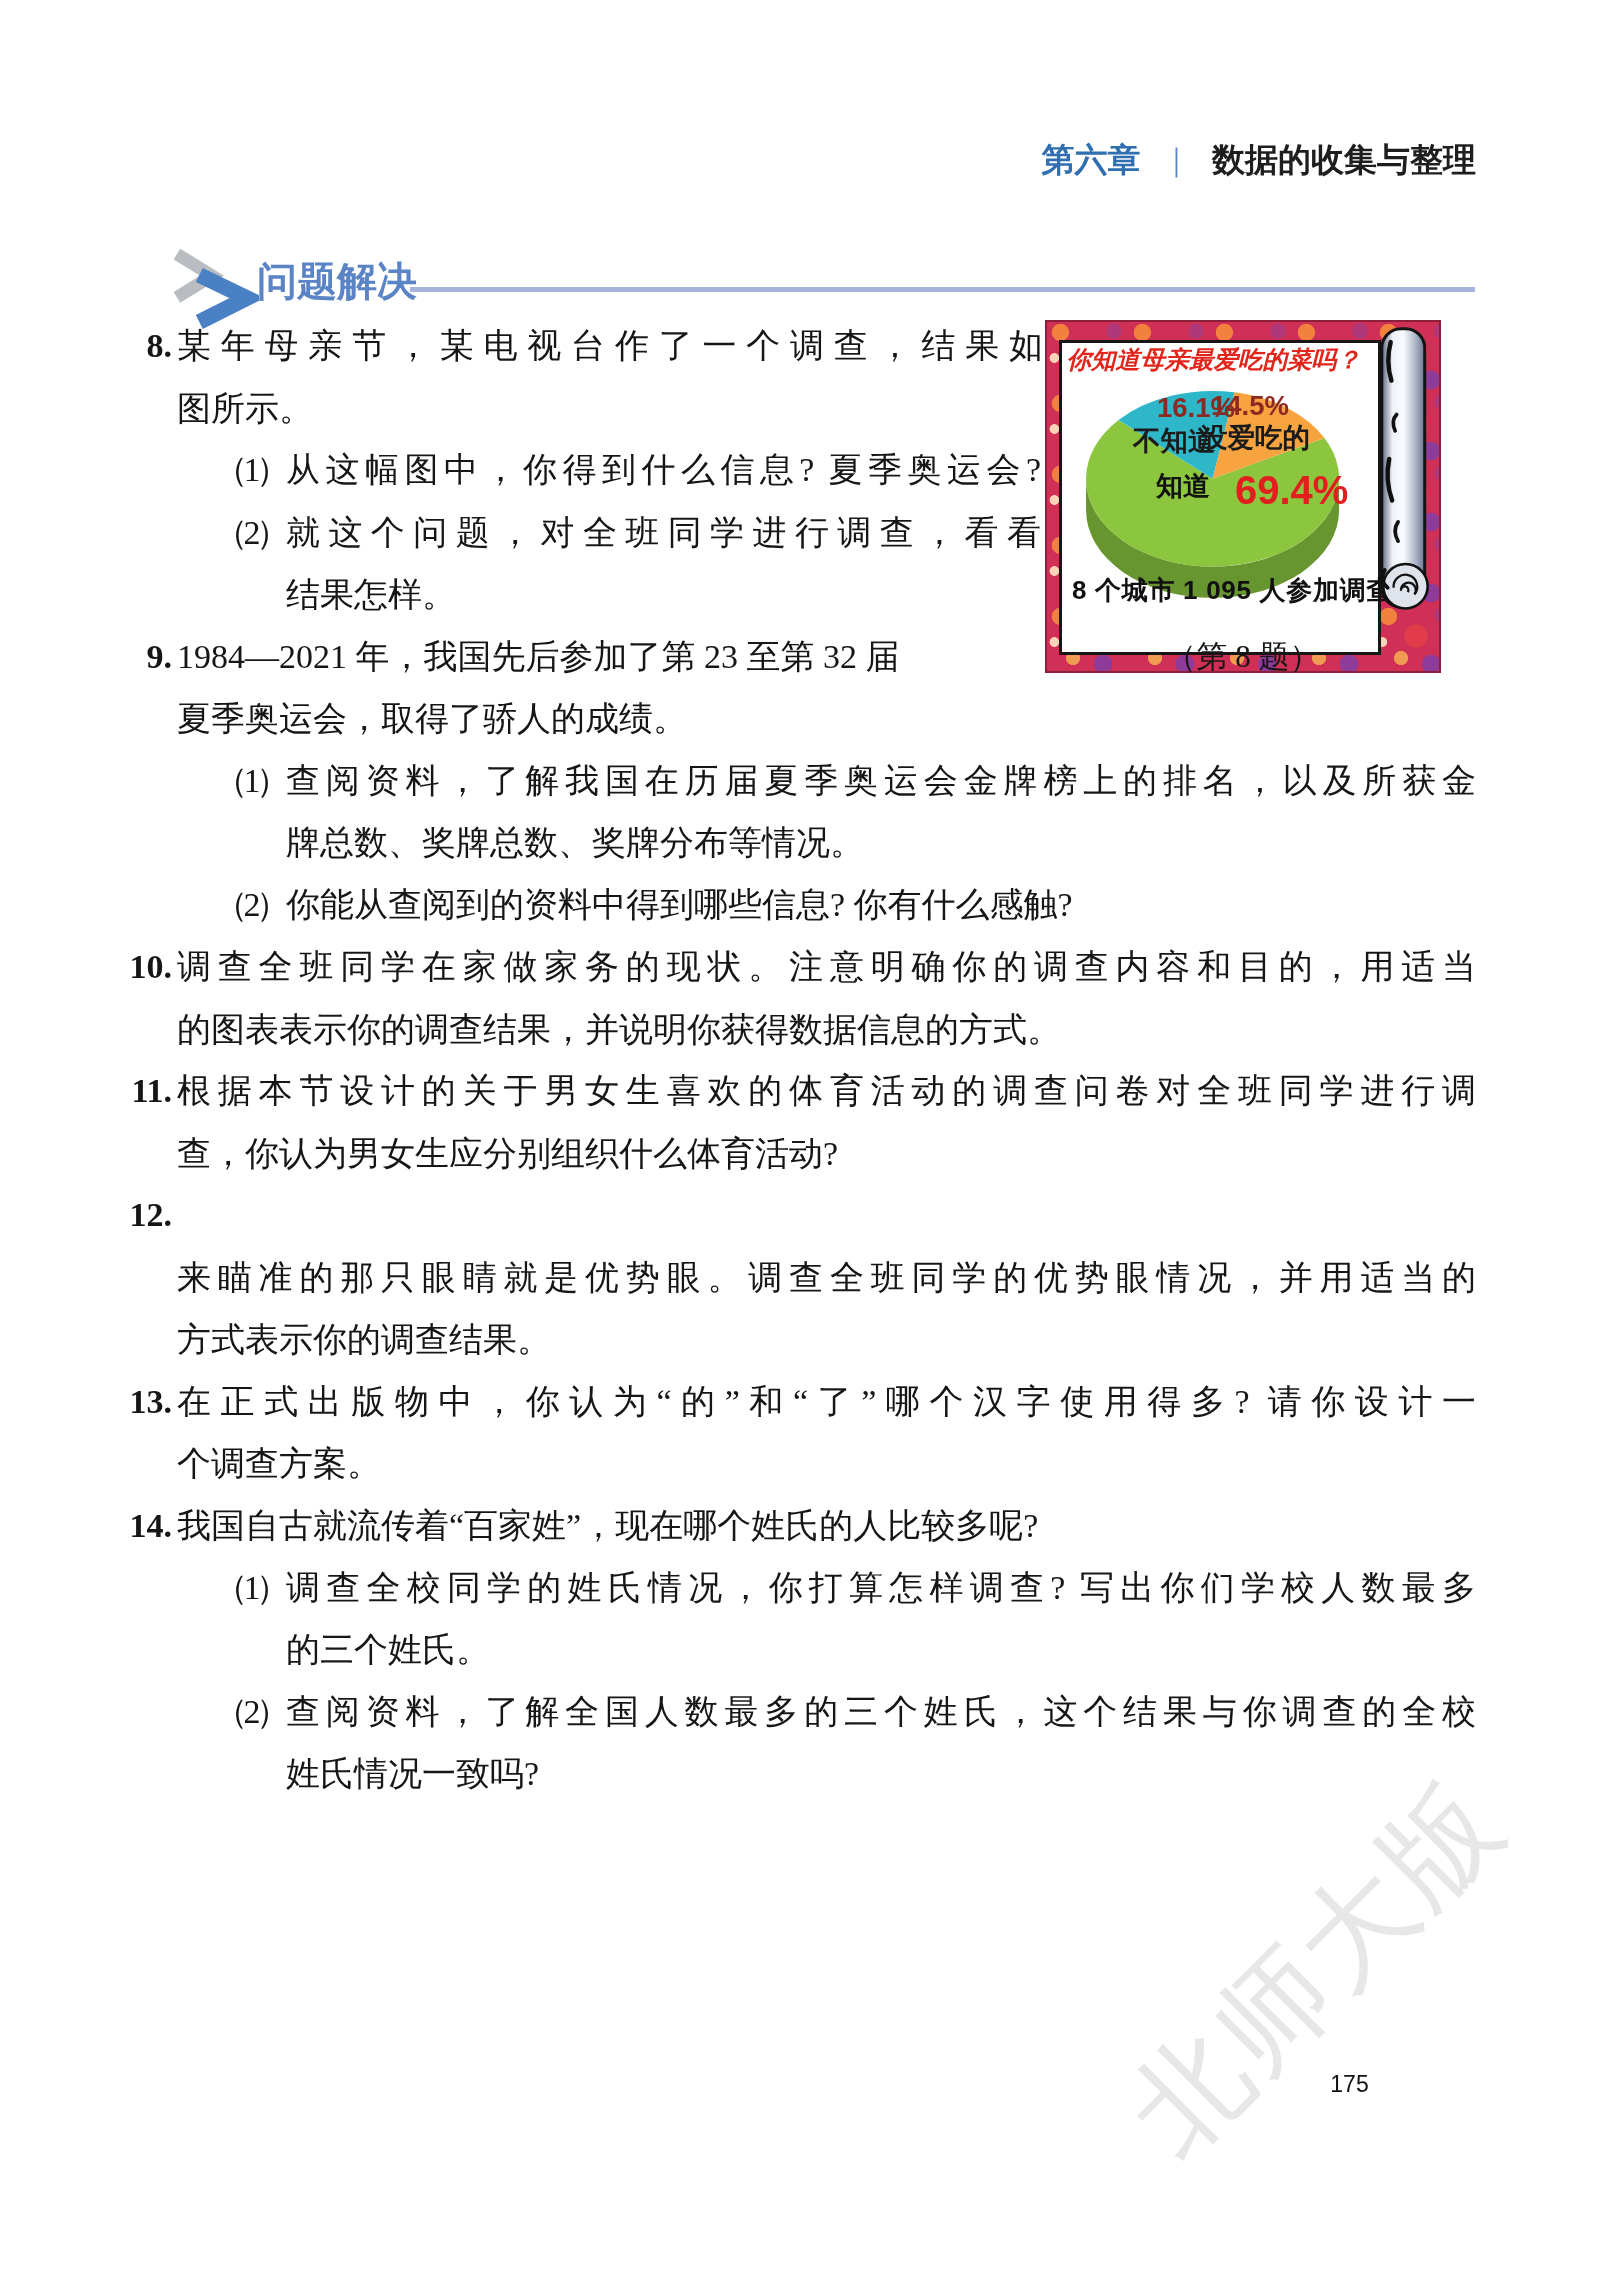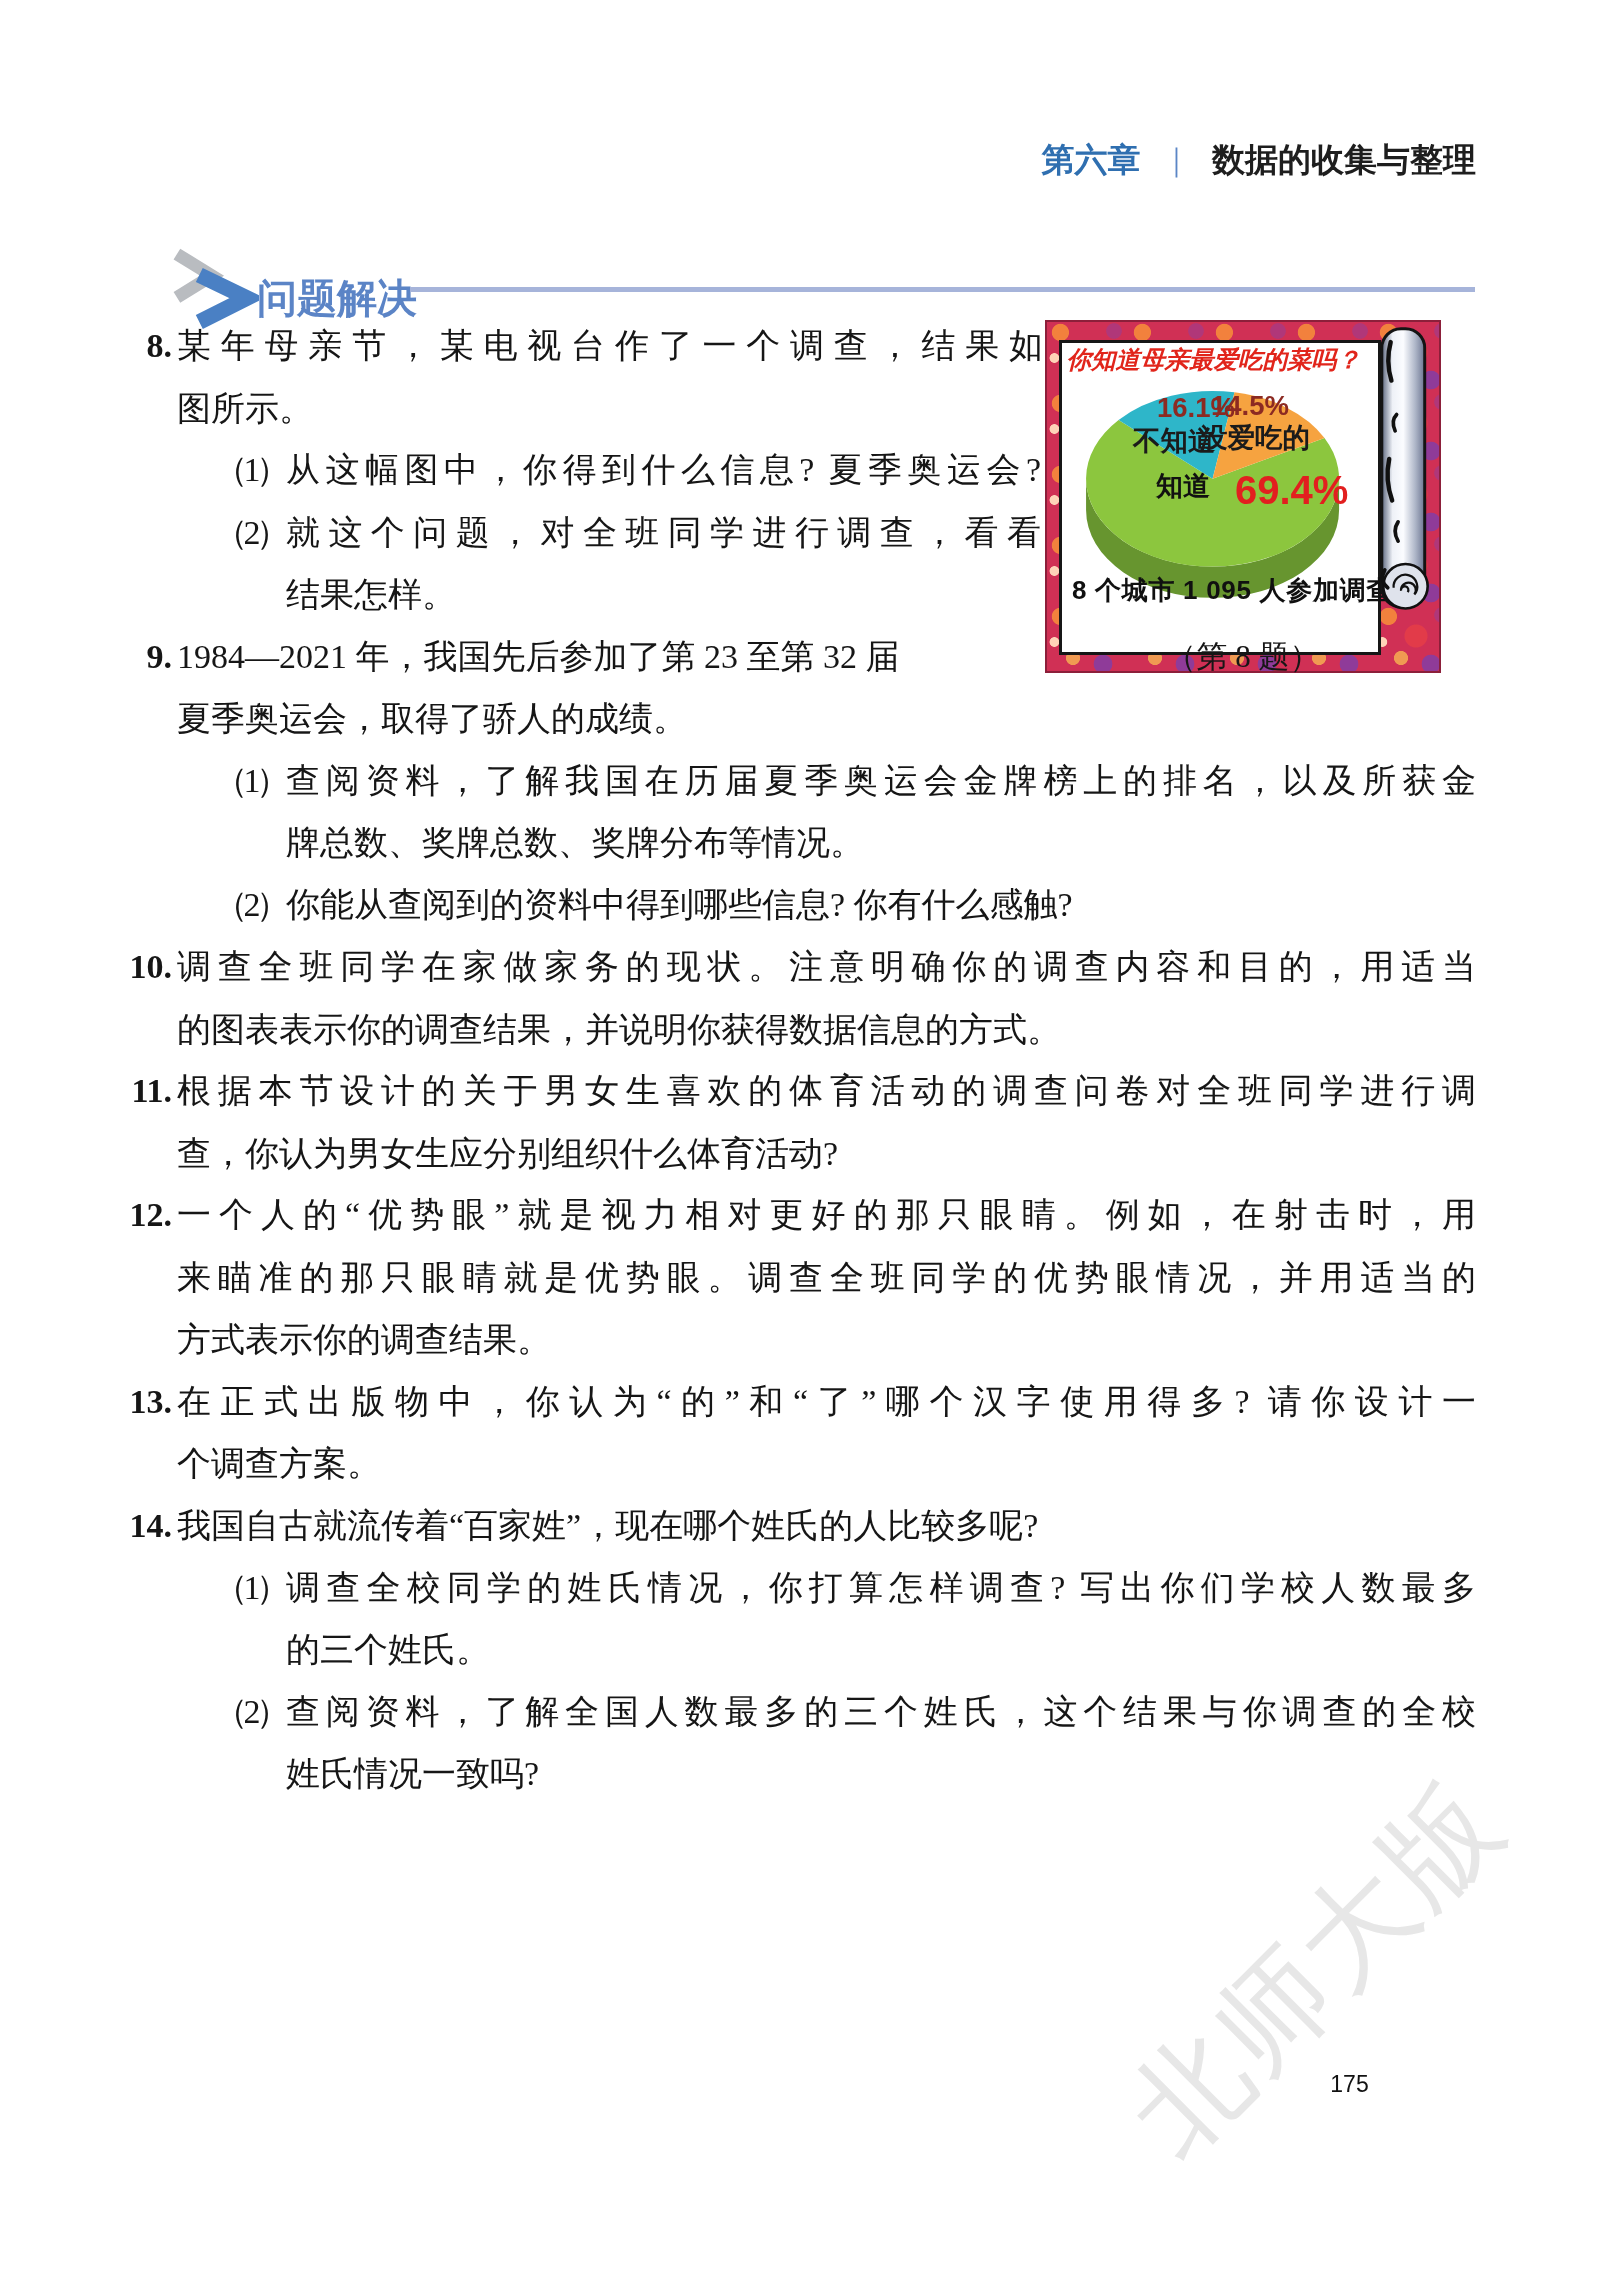--- a/index.html
+++ b/index.html
@@ -11,21 +11,21 @@
   }
   
   .hdr{position:absolute;top:113px;left:0;width:1476px;height:48px;
        display:flex;justify-content:flex-end;align-items:center;
        font-family:"Liberation Sans","DejaVu Sans",sans-serif;font-weight:bold;font-size:33px;margin-top:23px;}
   .hdr .chapter{color:#2f6fb0;}
   .hdr .sep{color:#5b86c6;font-weight:normal;font-size:30px;margin:0 21px;}
   .hdr .htitle{color:#1e1e1e;}
   
   .chevrons{position:absolute;left:162px;top:245px;}
-  .sec-title{position:absolute;left:257px;top:274px;height:49px;line-height:49px;
+  .sec-title{position:absolute;left:257px;top:257px;height:49px;line-height:49px;
        font-family:"Liberation Sans","DejaVu Sans",sans-serif;font-weight:bold;
        font-size:40px;color:#5b84c6;}
   .sec-line{position:absolute;left:410px;top:287px;width:1065px;height:4.5px;background:#a6b4da;}
   
   .row{position:absolute;left:0;width:1616px;height:62px;line-height:62px;font-size:34px;}
   .num{position:absolute;left:126px;width:46px;text-align:right;font-weight:bold;}
   .mk{position:absolute;left:214px;letter-spacing:-4.5px;}
   .t-main{position:absolute;left:177px;white-space:nowrap;}
   .t-sub{position:absolute;left:286px;white-space:nowrap;}
   .just{white-space:normal;text-align:justify;text-align-last:justify;}
@@ -131,21 +131,20 @@
 </div>
 <div class="row" style="top:1060px">
   <span class="num">11.</span>
   <span class="t-main just w-main">根据本节设计的关于男女生喜欢的体育活动的调查问卷对全班同学进行调</span>
 </div>
 <div class="row" style="top:1123px">
   <span class="t-main">查，你认为男女生应分别组织什么体育活动?</span>
 </div>
 <div class="row" style="top:1184px">
   <span class="num">12.</span>
-  <span class="t-main just w-main">一个人的“优势眼”就是视力相对更好的那只眼睛。例如，在射击时，用</span>
 </div>
 <div class="row" style="top:1247px">
   <span class="t-main just w-main">来瞄准的那只眼睛就是优势眼。调查全班同学的优势眼情况，并用适当的</span>
 </div>
 <div class="row" style="top:1309px">
   <span class="t-main">方式表示你的调查结果。</span>
 </div>
 <div class="row" style="top:1371px">
   <span class="num">13.</span>
   <span class="t-main just w-main">在正式出版物中，你认为“的”和“了”哪个汉字使用得多? 请你设计一</span>

